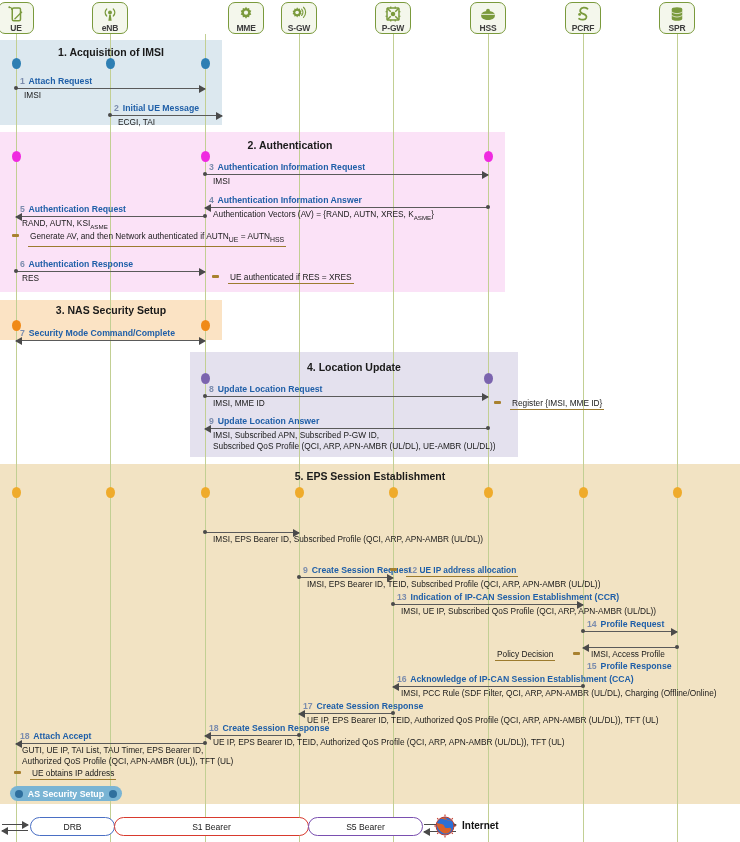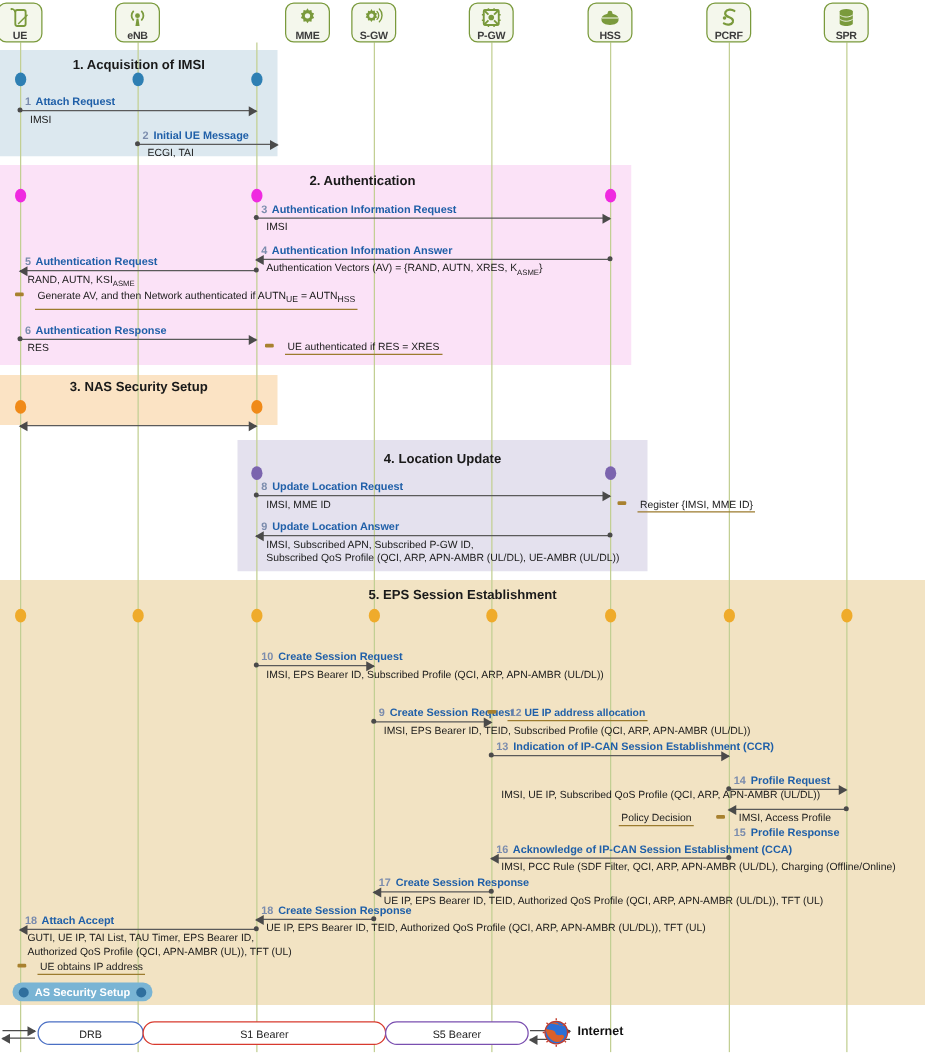--- a/index.html
+++ b/index.html
@@ -297,56 +297,56 @@
       <div class="head-r"></div>
       <div class="tail-l"></div>
     </div>
     <div class="mlabel" style="left: 20px; top: 259px;"><span class="num">6</span> Authentication Response</div>
     <div class="mparams" style="left: 22px; top: 273px;">RES</div>
     <div class="msg" style="left: 16px; top: 340px; width: 189px;">
       <div class="line"></div>
       <div class="head-r"></div>
       <div class="head-l"></div>
     </div>
+    <div class="mlabel" style="left: 20px; top: 328px;"><span class="num">7</span> Security Mode Command/Complete</div>
     <div class="msg" style="left: 205px; top: 396px; width: 283px;">
       <div class="line"></div>
       <div class="head-r"></div>
       <div class="tail-l"></div>
     </div>
     <div class="mlabel" style="left: 209px; top: 384px;"><span class="num">8</span> Update Location Request</div>
     <div class="mparams" style="left: 213px; top: 398px;">IMSI, MME ID</div>
     <div class="msg" style="left: 205px; top: 428px; width: 283px;">
       <div class="line"></div>
       <div class="head-l"></div>
       <div class="tail-r"></div>
     </div>
     <div class="mlabel" style="left: 209px; top: 416px;"><span class="num">9</span> Update Location Answer</div>
     <div class="mparams" style="left: 213px; top: 430px;">IMSI, Subscribed APN, Subscribed P-GW ID,</div>
     <div class="mparams" style="left: 213px; top: 441px;">Subscribed QoS Profile (QCI, ARP, APN-AMBR (UL/DL), UE-AMBR (UL/DL))</div>
     <div class="msg" style="left: 205px; top: 532px; width: 94px;">
       <div class="line"></div>
       <div class="head-r"></div>
       <div class="tail-l"></div>
     </div>
-    <div class="mlabel" style="left: 209px; top: 520px;"><span class="num">10</span> Create Session Request</div>
     <div class="mparams" style="left: 213px; top: 534px;">IMSI, EPS Bearer ID, Subscribed Profile (QCI, ARP, APN-AMBR (UL/DL))</div>
     <div class="msg" style="left: 299px; top: 577px; width: 94px;">
       <div class="line"></div>
       <div class="head-r"></div>
       <div class="tail-l"></div>
     </div>
     <div class="mlabel" style="left: 303px; top: 565px;"><span class="num">9</span> Create Session Request</div>
     <div class="mparams" style="left: 307px; top: 579px;">IMSI, EPS Bearer ID, TEID, Subscribed Profile (QCI, ARP, APN-AMBR (UL/DL))</div>
     <div class="msg" style="left: 393px; top: 604px; width: 190px;">
       <div class="line"></div>
       <div class="head-r"></div>
       <div class="tail-l"></div>
     </div>
     <div class="mlabel" style="left: 397px; top: 592px;"><span class="num">13</span> Indication of IP-CAN Session Establishment (CCR)</div>
-    <div class="mparams" style="left: 401px; top: 606px; margin-top: 24px;">IMSI, UE IP, Subscribed QoS Profile (QCI, ARP, APN-AMBR (UL/DL))</div>
+    <div class="mparams" style="left: 401px; top: 606px;">IMSI, UE IP, Subscribed QoS Profile (QCI, ARP, APN-AMBR (UL/DL))</div>
     <div class="msg" style="left: 583px; top: 631px; width: 94px;">
       <div class="line"></div>
       <div class="head-r"></div>
       <div class="tail-l"></div>
     </div>
     <div class="mlabel" style="left: 587px; top: 619px;"><span class="num">14</span> Profile Request</div>
     <div class="msg" style="left: 583px; top: 647px; width: 94px;">
       <div class="line"></div>
       <div class="head-l"></div>
       <div class="tail-r"></div>

